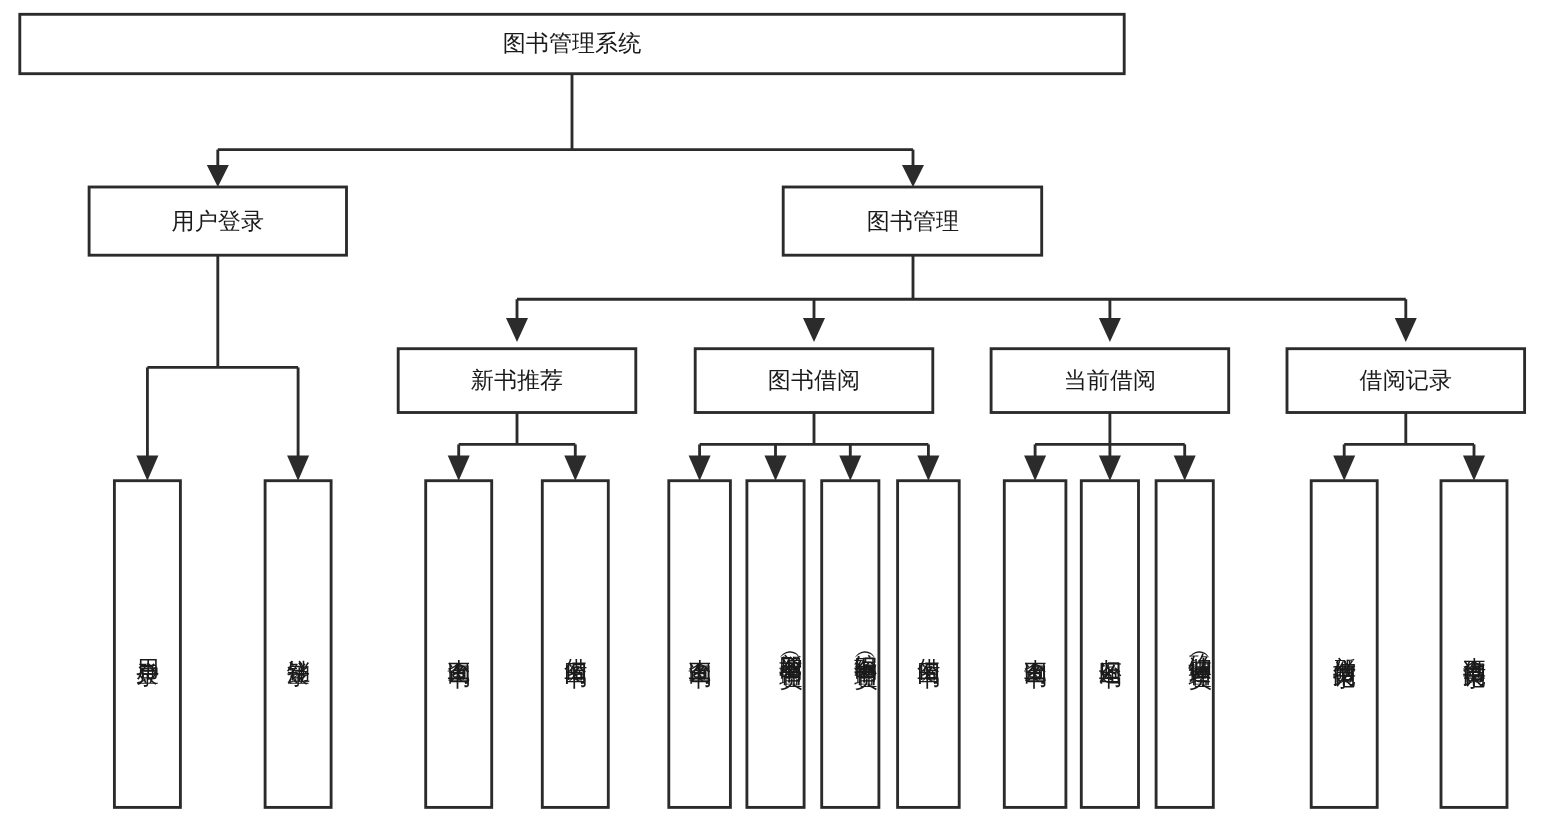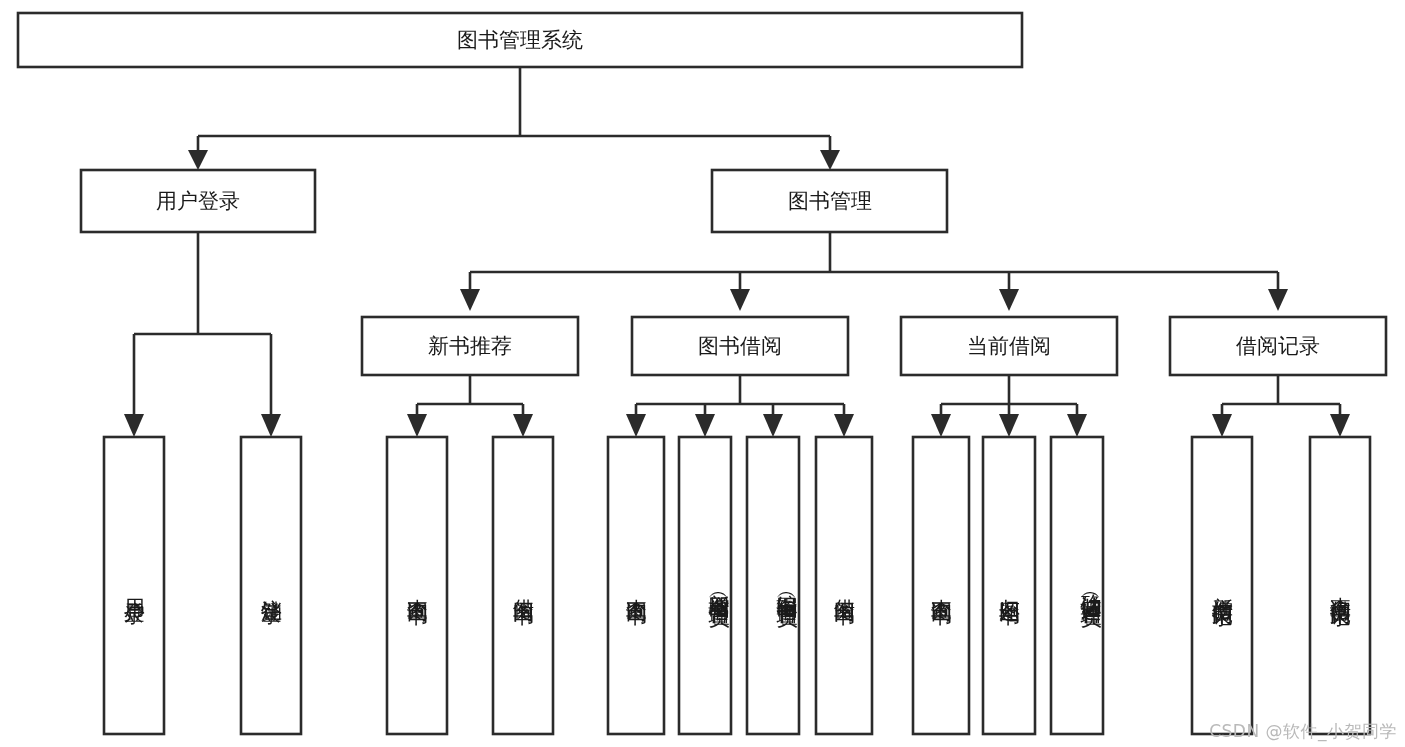--- a/index.html
+++ b/index.html
@@ -223,15 +223,14 @@
   <div class="leaf-label" style="left:747px; top:443px; width:52px; height:285px; display:flex; align-items:flex-start; justify-content:center;">编辑图书（管理员）</div>
   <div class="leaf-label" style="left:816px; top:437px; width:56px; height:297px; display:flex; align-items:center; justify-content:center;">借阅图书</div>
 
   <div class="leaf-label" style="left:913px; top:437px; width:56px; height:297px; display:flex; align-items:center; justify-content:center;">查询图书</div>
   <div class="leaf-label" style="left:983px; top:437px; width:52px; height:297px; display:flex; align-items:center; justify-content:center;">归还图书</div>
   <div class="leaf-label" style="left:1051px; top:443px; width:52px; height:285px; display:flex; align-items:flex-start; justify-content:center;">确认归还（管理员）</div>
 
   <div class="leaf-label" style="left:1192px; top:437px; width:60px; height:297px; display:flex; align-items:center; justify-content:center;">新增借阅记录</div>
   <div class="leaf-label" style="left:1310px; top:437px; width:60px; height:297px; display:flex; align-items:center; justify-content:center;">查询借阅记录</div>
 
-  <div class="watermark">CSDN @软件_小贺同学</div>
 
 </div>
 
 </body></html>

